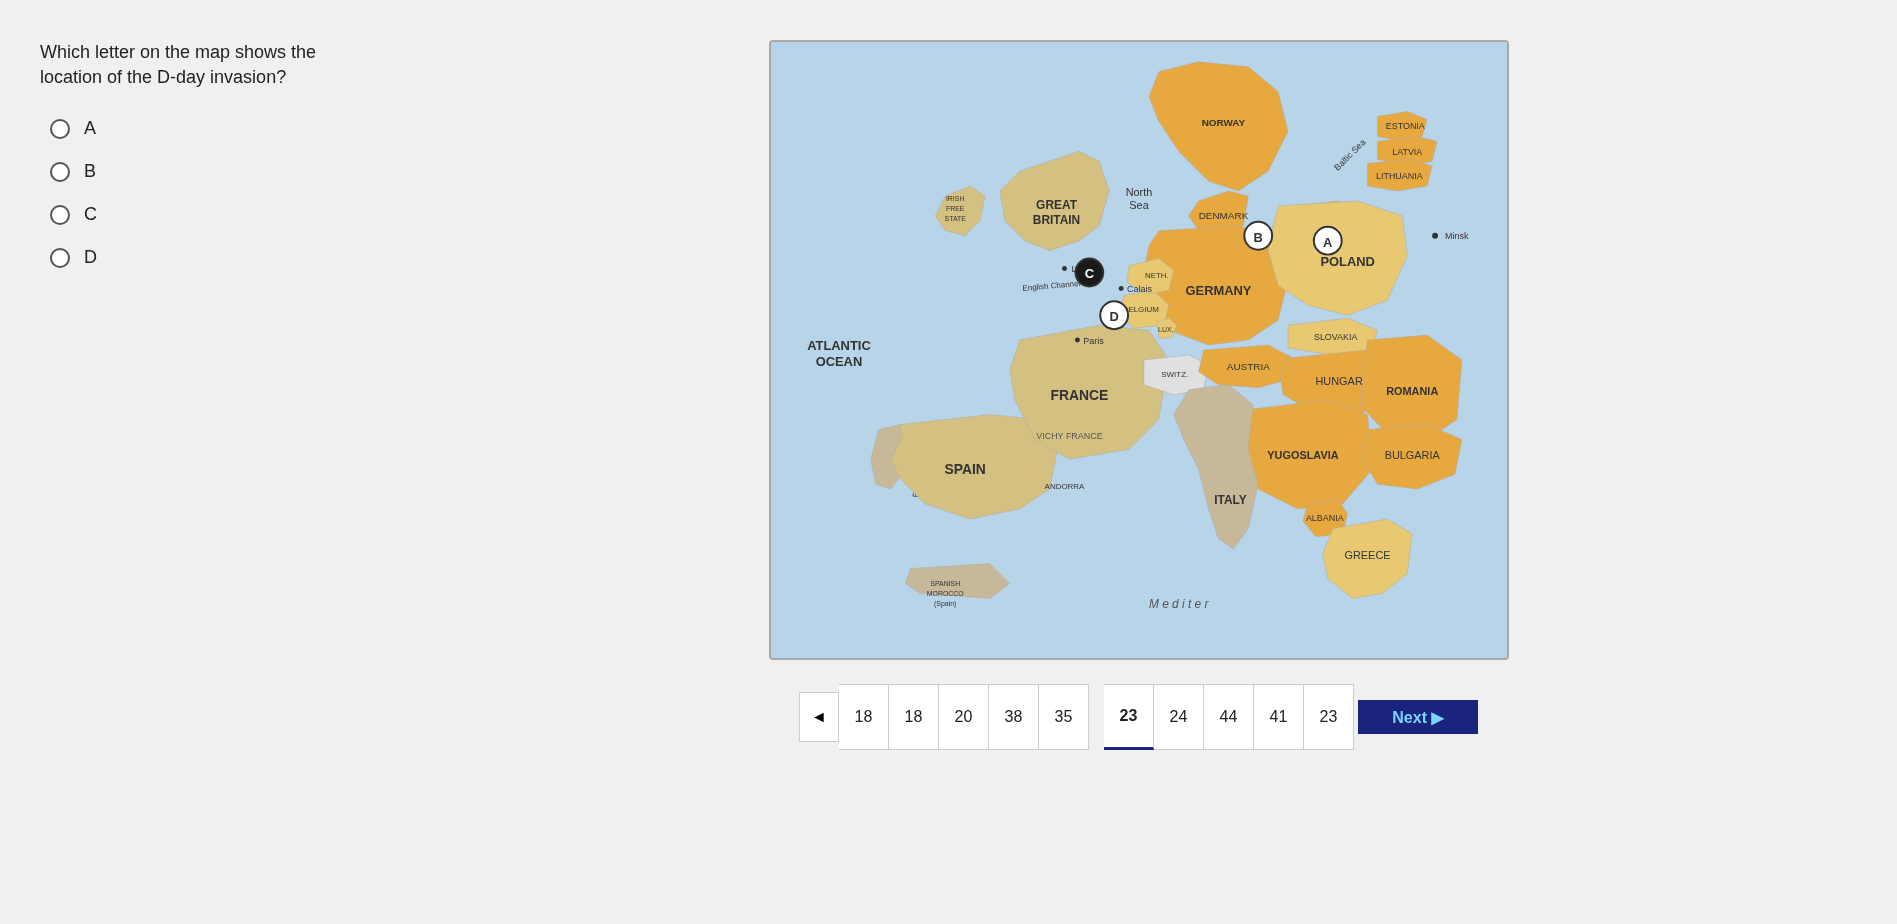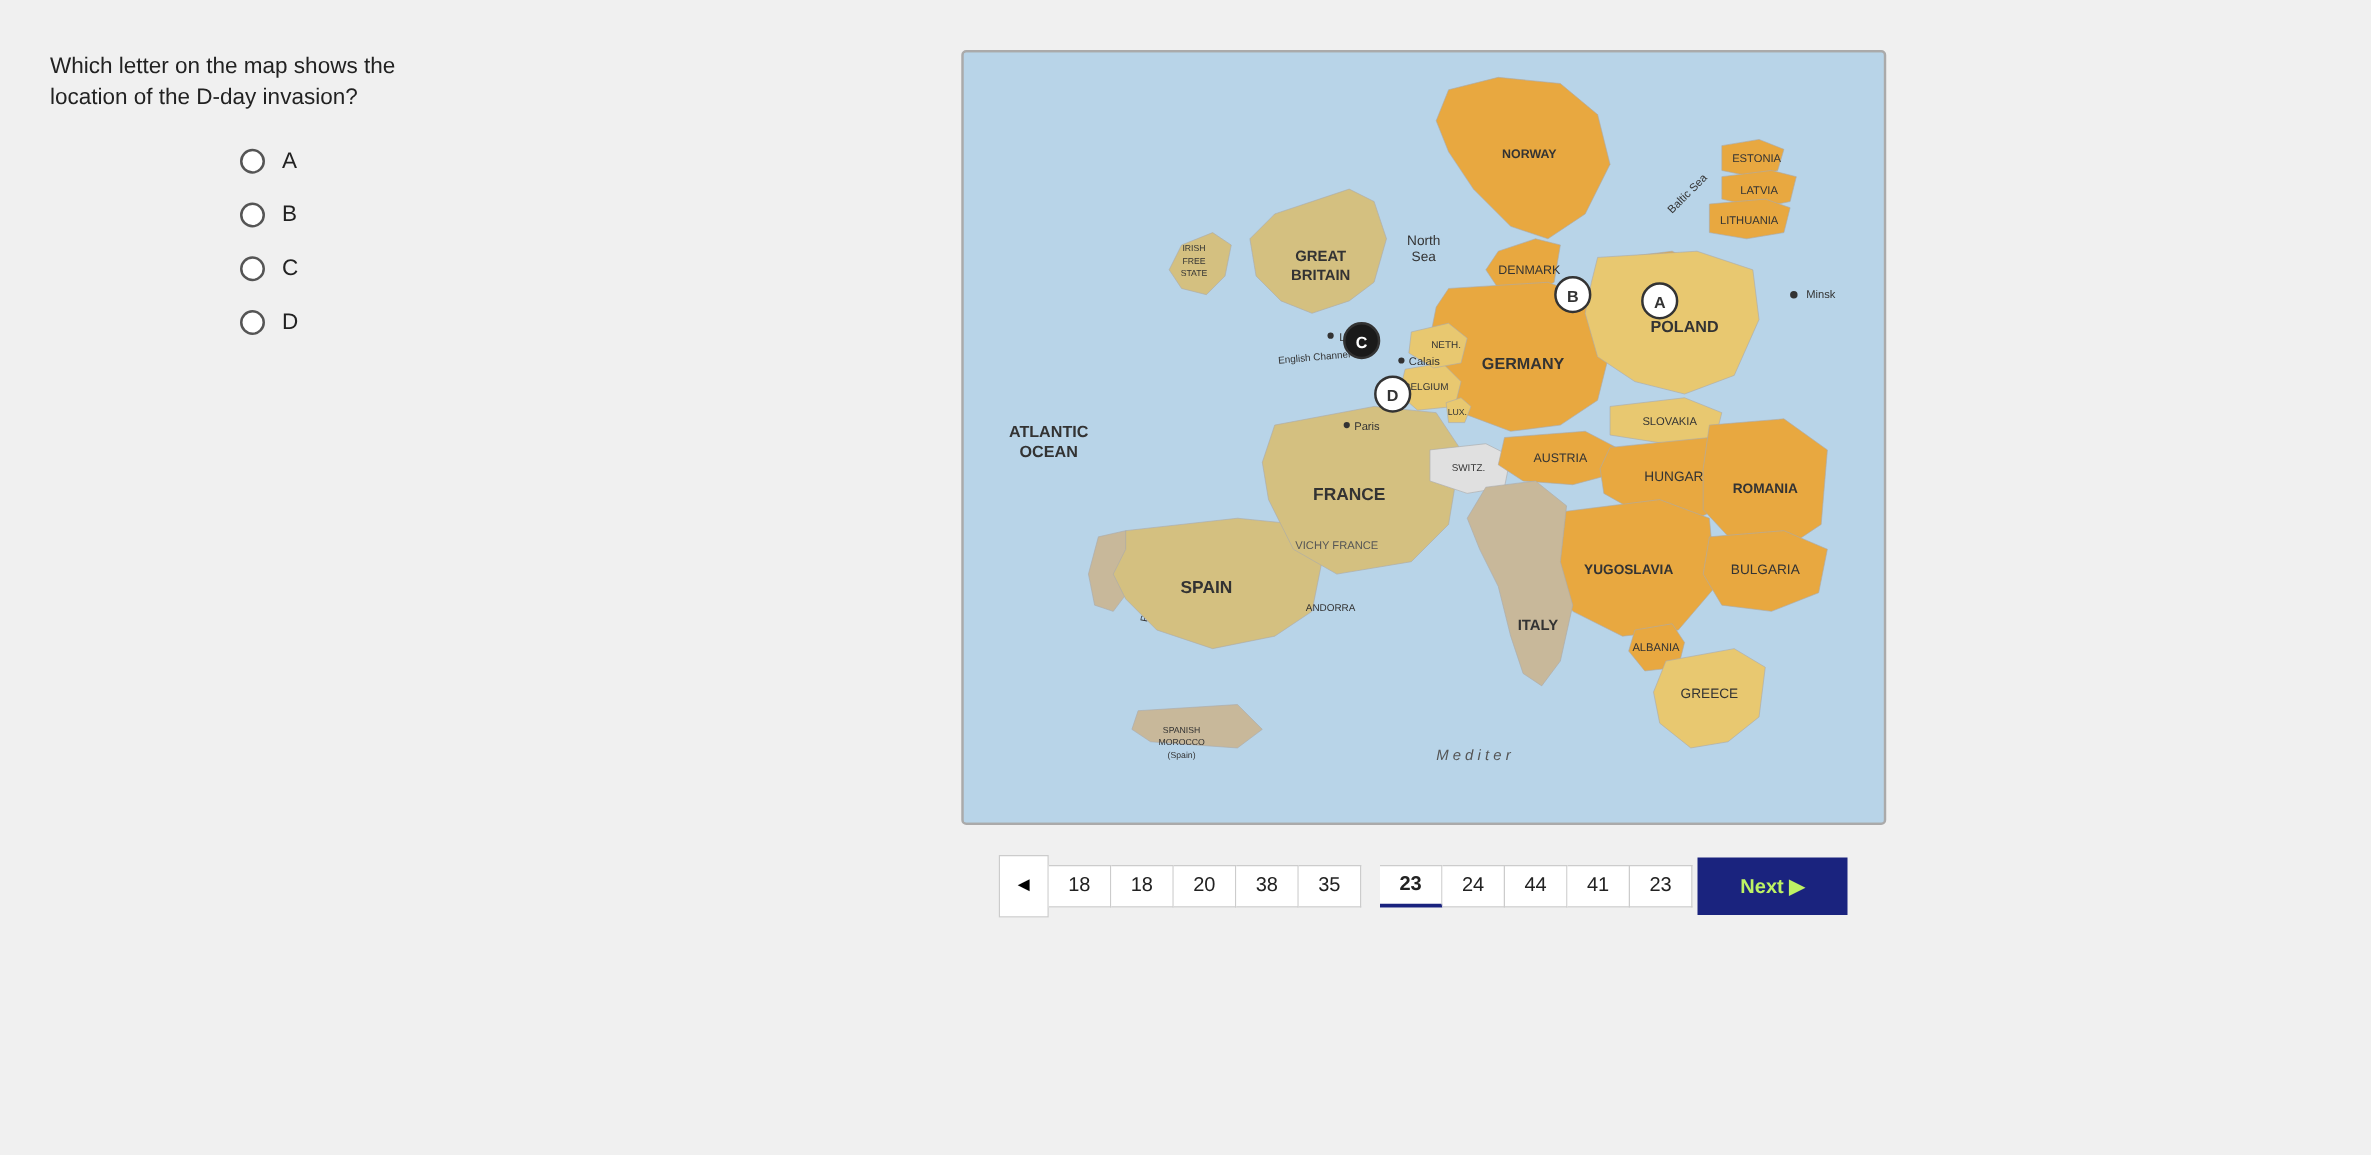--- a/index.html
+++ b/index.html
@@ -16,21 +16,20 @@
       flex-direction: row;
       width: 100%;
       gap: 40px;
       align-items: flex-start;
     }
     .left-panel {
       flex: 0 0 340px;
       display: flex;
       flex-direction: column;
       gap: 0;
-      align-items: center;
     }
     .question-text {
       font-size: 18px;
       color: #222;
       margin-bottom: 28px;
       line-height: 1.4;
     }
     .options {
       display: flex;
       flex-direction: column;
@@ -87,44 +86,44 @@
       background: white;
       border: 1px solid #ccc;
       display: flex;
       align-items: center;
       justify-content: center;
       cursor: pointer;
       font-size: 16px;
     }
     .page-num {
       width: 50px;
-      height: 34px;
+      height: 66px;
       background: white;
       border: 1px solid #ccc;
       border-left: none;
       display: flex;
       align-items: center;
       justify-content: center;
       cursor: pointer;
       font-size: 16px;
       color: #222;
     }
     .page-num.active {
       border-bottom: 3px solid #1a237e;
       font-weight: bold;
       margin-left: 15px;
     }
     .page-num.cursor {
       color: #222;
     }
     .next-btn {
       width: 120px;
-      height: 46px;
+      height: 34px;
       background: #1a237e;
-      color: #bef264;
+      color: #7dd3fc;
       border: none;
       display: flex;
       align-items: center;
       justify-content: center;
       cursor: pointer;
       font-size: 16px;
       font-weight: bold;
       gap: 6px;
       margin-left: 4px;
       text-align: right;

